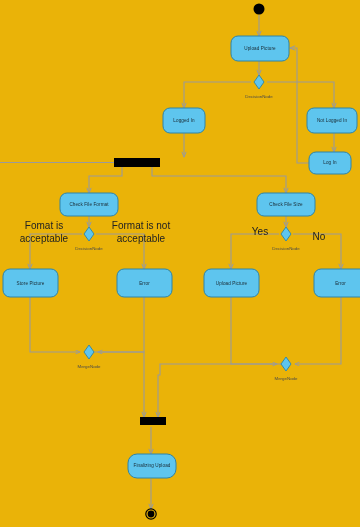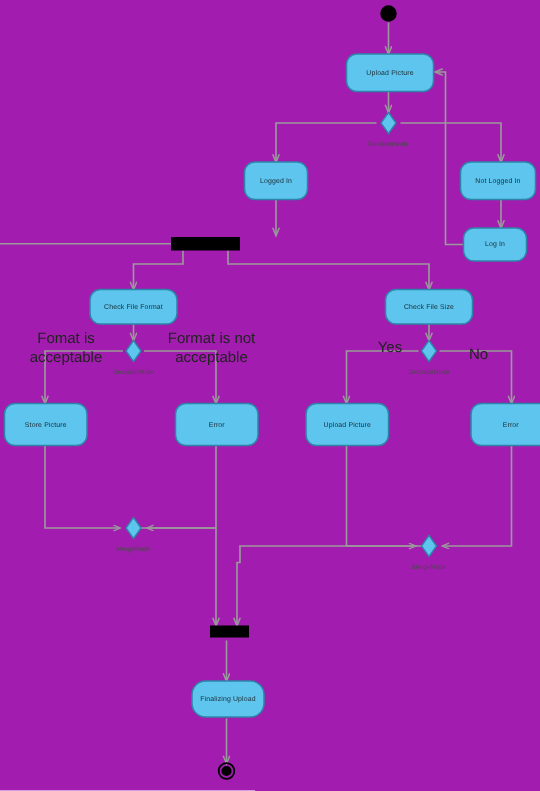--- a/index.html
+++ b/index.html
@@ -4,21 +4,21 @@
 <style>
   html, body {
     margin: 0;
     padding: 0;
     background: #ffffff;
   }
   #canvas {
     position: relative;
     width: 360px;
     height: 527px;
-    background: #a21caf;
+    background: #eab308;
     font-family: "Liberation Sans", sans-serif;
     overflow: hidden;
   }
   svg#diagram {
     position: absolute;
     left: 0;
     top: 0;
     width: 360px;
     height: 527px;
   }

